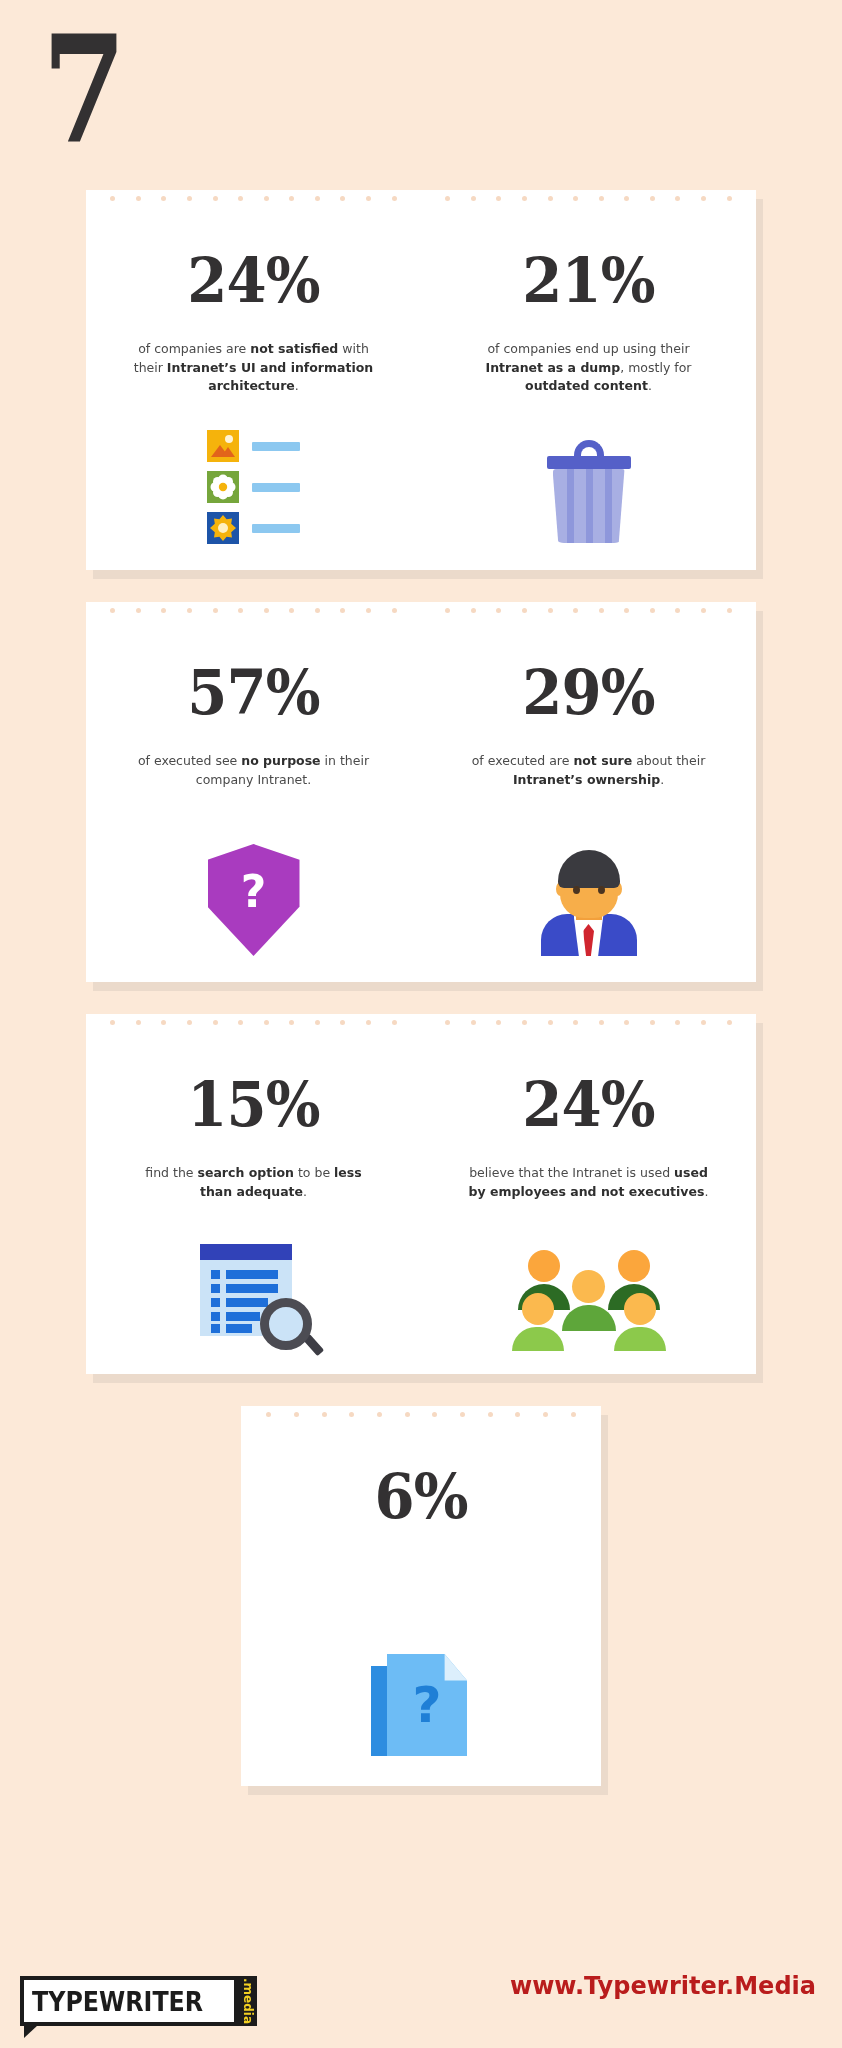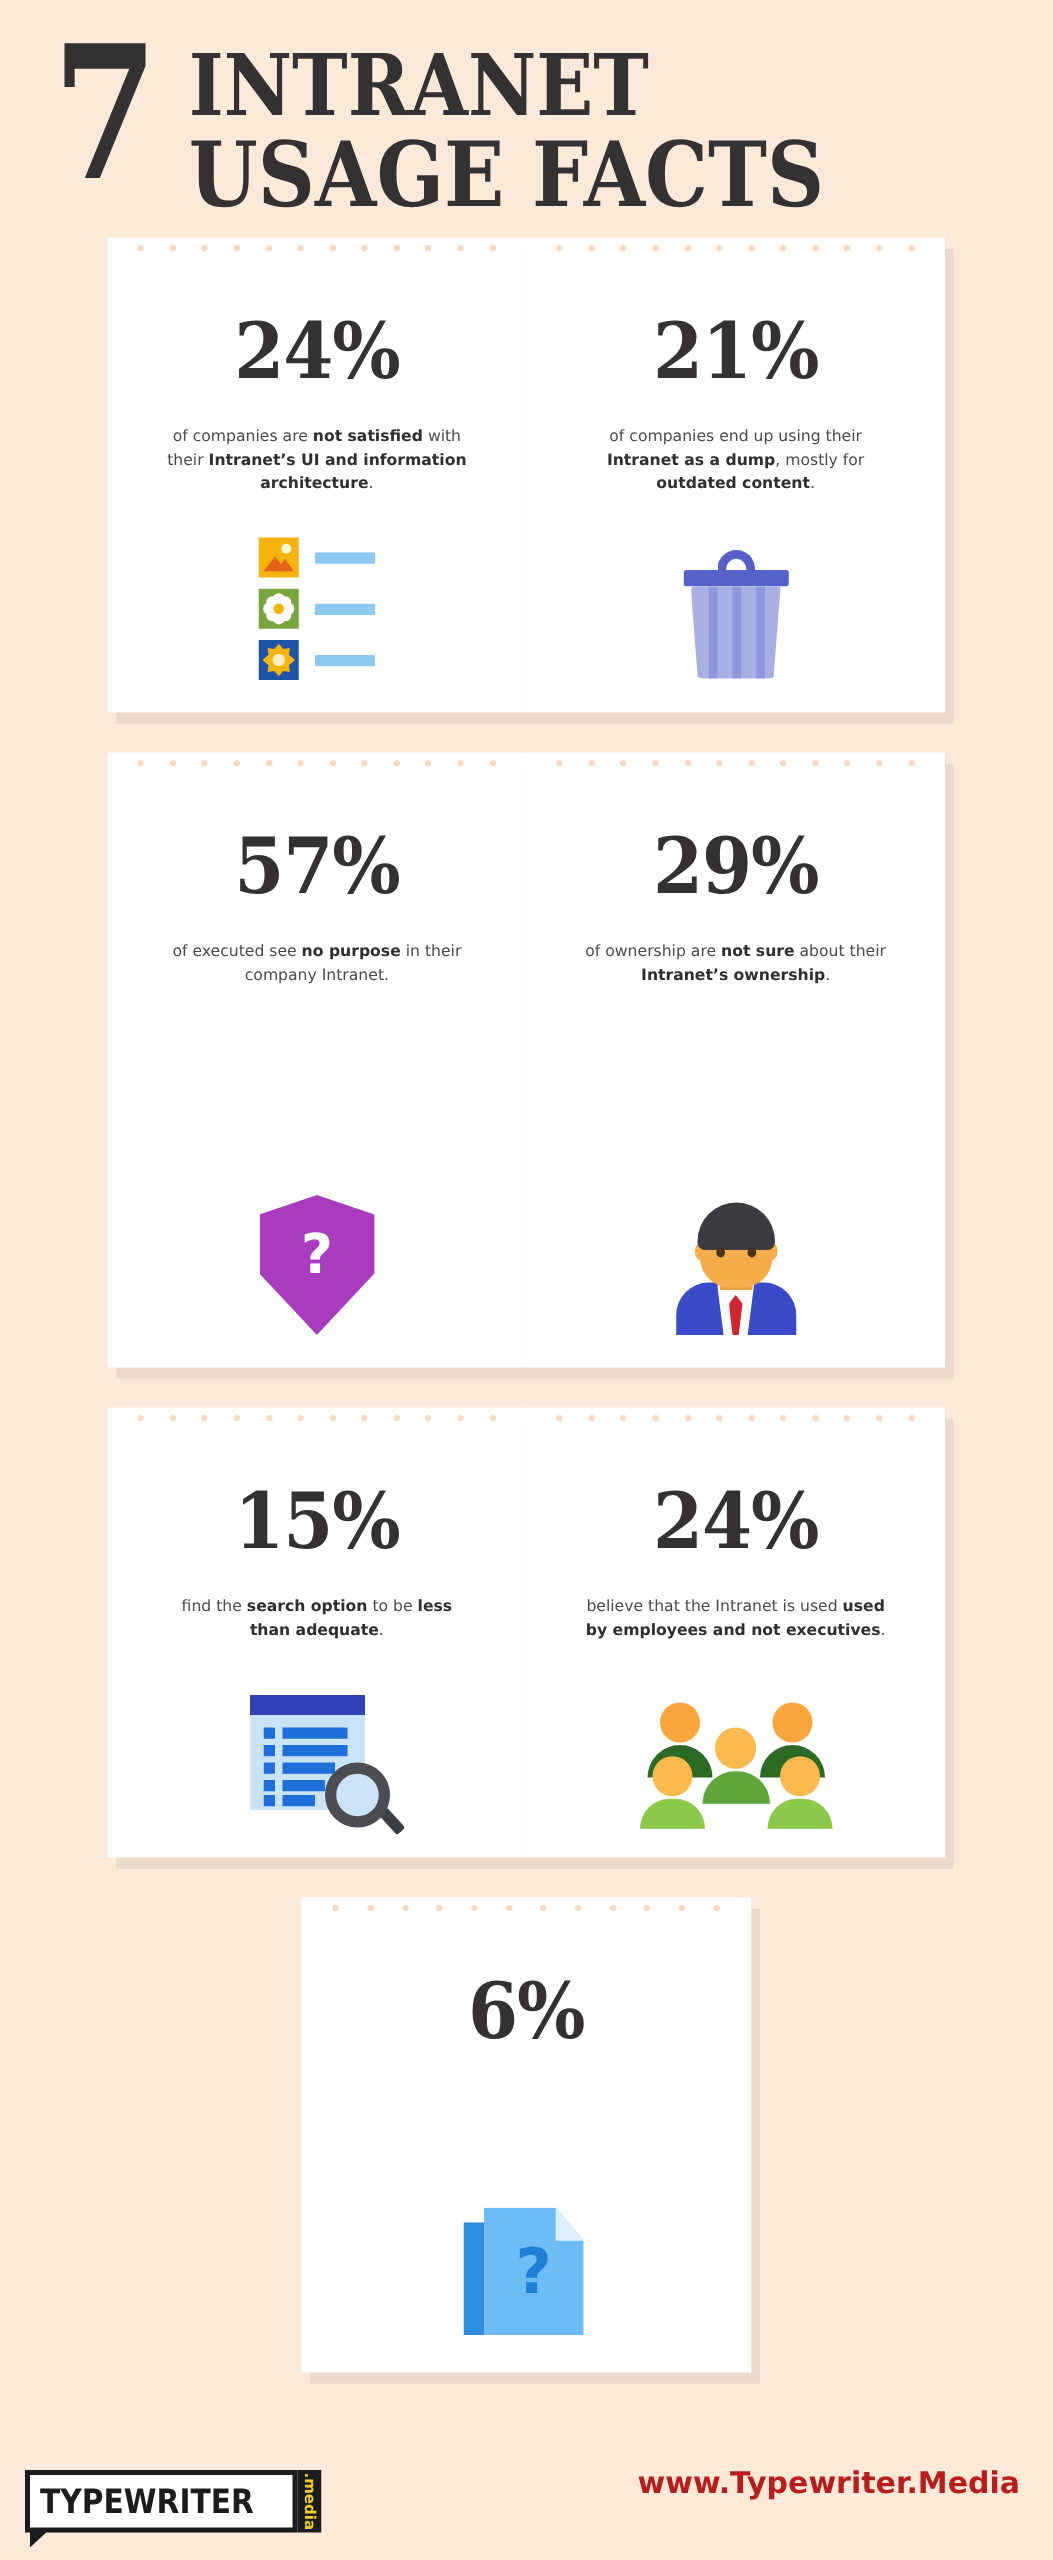--- a/index.html
+++ b/index.html
@@ -57,21 +57,21 @@
   .card{
     position:relative;
     width:335px;
     background:#FFFFFF;
     box-sizing:border-box;
     padding:34px 24px 24px 24px;
     text-align:center;
     box-shadow:7px 9px 0 rgba(150,140,135,0.16);
   }
   .card.h1{height:380px;}
-  .card.h2{height:492px;}
+  .card.h2{height:380px;}
   .card.h3{height:360px;}
   .card.single{width:360px;height:380px;}
 
   
   .perf{
     position:absolute;left:0;top:6px;width:100%;
     display:flex;justify-content:space-around;
     padding:0 14px;box-sizing:border-box;
     pointer-events:none;
   }
@@ -224,24 +224,20 @@
     font-family:"DejaVu Sans", sans-serif;font-weight:700;
     font-size:24px;color:#b91c1c;
   }
 </style>
 </head>
 <body>
 
 <div class="header">
   <div class="title-wrap">
     <div class="big-seven">7</div>
-    <div class="title-lines">
-      <div class="t-line l1">INTRANET</div>
-      <div class="t-line l2">USAGE FACTS</div>
-    </div>
   </div>
 </div>
 
 <div class="cards">
 
   <div class="row">
 
     <div class="card h1">
       <div class="perf">
           <i></i>
@@ -368,21 +364,21 @@
           <i></i>
           <i></i>
           <i></i>
           <i></i>
           <i></i>
           <i></i>
           <i></i>
           <i></i>
         </div>
       <div class="pct">29%</div>
-      <div class="desc"><span>of ownership are </span><b>not sure</b><span> about their </span><b>Intranet’s ownership</b><span>.</span></div>
+      <div class="desc"><span>of executed are </span><b>not sure</b><span> about their </span><b>Intranet’s ownership</b><span>.</span></div>
       <div class="icon-area">
         <div class="person">
           <div class="p-body"></div>
           <div class="p-shirtv"></div>
           <div class="p-tie"></div>
           <div class="p-neck"></div>
           <div class="p-head"></div>
           <div class="p-ear" style="left:15px;"></div>
           <div class="p-ear" style="right:15px;"></div>
           <div class="p-hair"></div>

